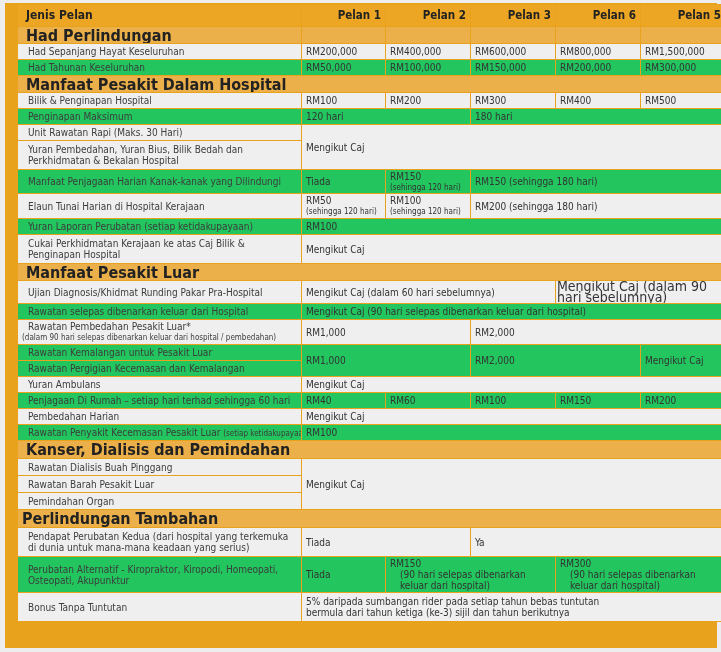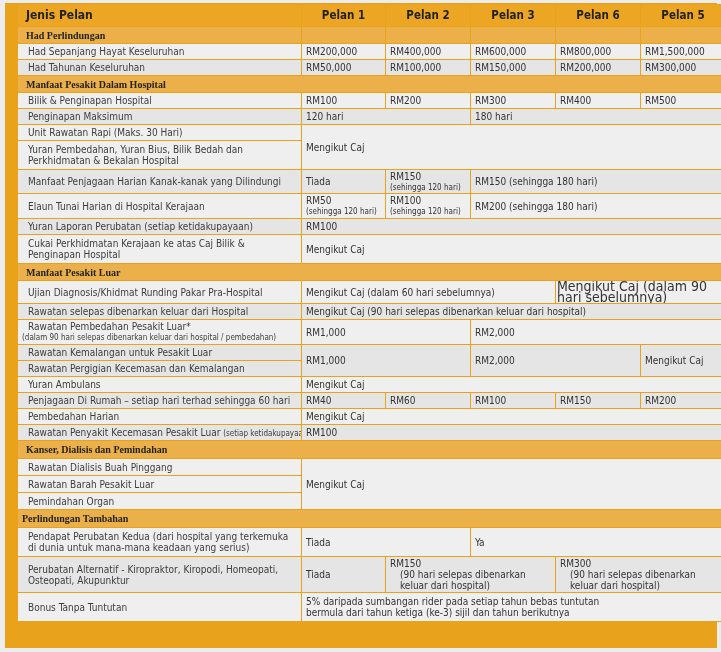--- a/index.html
+++ b/index.html
@@ -13,28 +13,28 @@
   table {
     position:absolute; left:12px; top:1px;
     border-collapse:collapse; table-layout:fixed; width:708px;
   }
   td, th {
     border:1px solid #e8a21b;
     padding:0 4px; line-height:11px; overflow:hidden;
   }
   th {
     background:#eda623; color:#222; font-weight:bold; font-size:11.5px;
-    height:21px; text-align:center;
+    height:21px; text-align:right;
   }
   th.first { text-align:left; padding-left:8px; font-size:12px; }
-  tr.section td { background:#ebb04a; font-weight:bold; color:#222; font-size:10px; height:16px;font-family:Liberation Serif, serif; }
+  tr.section td { background:#ebb04a; font-weight:bold; color:#222; font-size:16px; height:16px; }
   td { background:#efefef; height:15px; }
   td.lbl { padding-left:10px; font-size:10px; color:#3c3c3c; }
   td.v { text-align:left; font-size:10px; color:#333; }
-  tr.alt td { background:#e5e5e5; }
+  tr.alt td { background:#22c55e; }
   .small { font-size:8px; }
   .sub { font-size:9px; }
 </style>
 </head>
 <body>
 
 <div class="wrap">
 <table>
   <colgroup>
     <col style="width:284px">

